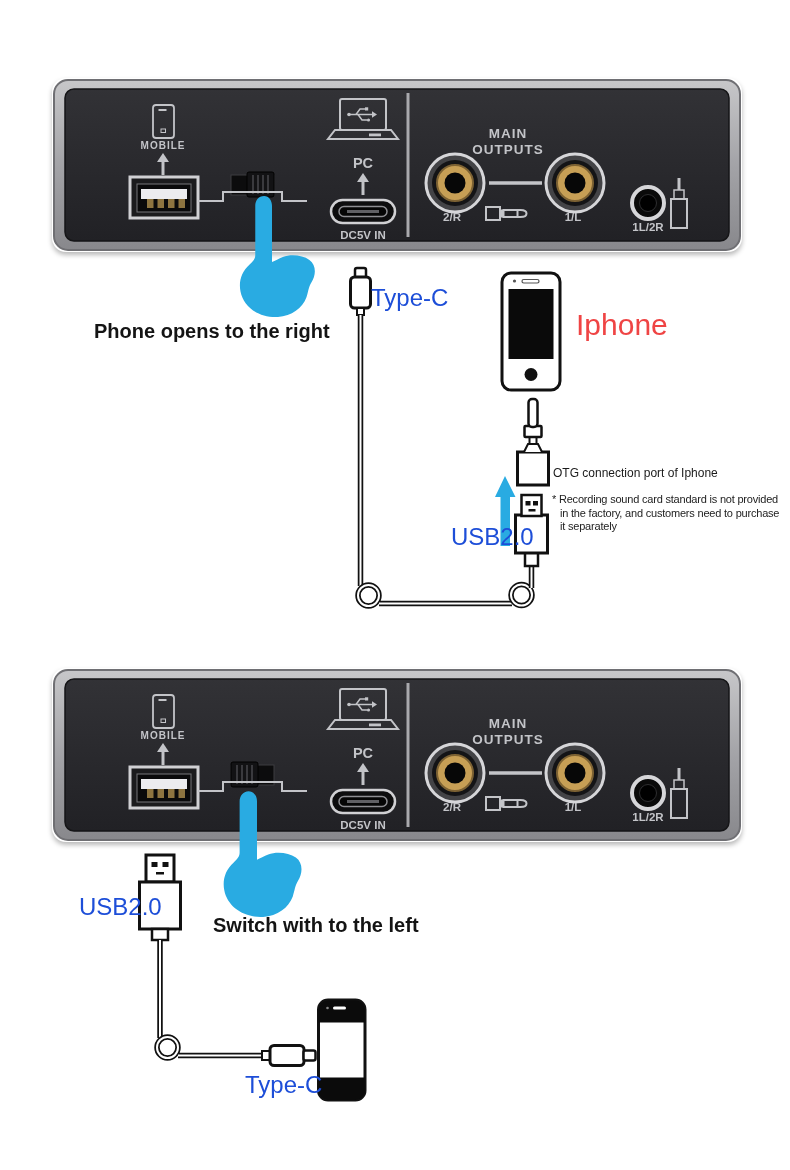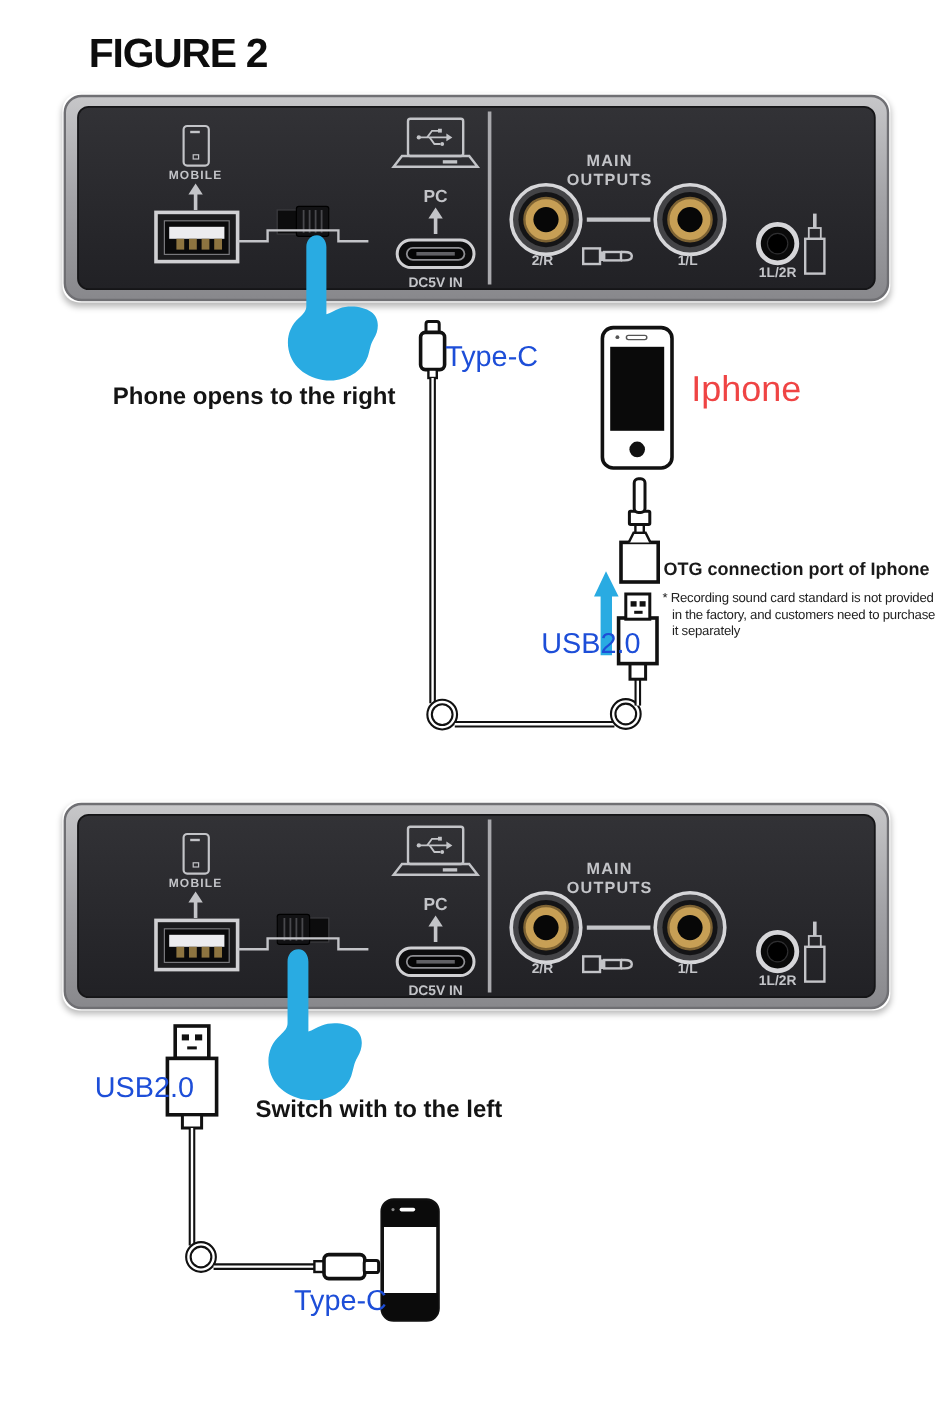--- a/index.html
+++ b/index.html
@@ -11,35 +11,34 @@
   .abs { position:absolute; }
   .fig-title {
     font-size:34px; font-weight:600; letter-spacing:-1px; color:#0d0d0d;
     white-space:nowrap;
   }
   .caption {
     font-size:20px; font-weight:600; color:#141414; white-space:nowrap;
   }
   .lbl { font-size:24px; font-weight:400; color:#1d4ed8; white-space:nowrap; }
   .lbl-big { font-size:30px; font-weight:400; color:#ef4444; white-space:nowrap; }
-  .lbl-med { font-size:15px; font-weight:700; color:#1a1a1a; white-space:nowrap; }
+  .lbl-med { font-size:12px; font-weight:400; color:#1a1a1a; white-space:nowrap; }
   .note { font-size:11px; line-height:13.5px; color:#222; width:250px; letter-spacing:-0.2px; }
   .note .nl2 { margin-left:8px; }
   .panel { box-shadow:0 3px 5px rgba(0,0,0,0.28); border-radius:14px; }
   .ptxt { font-family:"Liberation Sans", sans-serif; font-weight:bold; fill:#c3c4c8; }
   .cable-out { fill:none; stroke:#111; stroke-width:5.5; }
   .cable-in  { fill:none; stroke:#fff; stroke-width:2; }
   svg { display:block; }
 </style>
 </head>
 <body>
 
 <div class="page">
 
-  <div class="abs fig-title" style="left:74px;top:26px">FIGURE 2</div>
 
   <div class="abs panel" style="left:52px;top:78px">
     <svg width="690" height="174" viewBox="0 0 690 174">
       <defs>
         <linearGradient id="fg1" x1="0" y1="0" x2="0" y2="1">
           <stop offset="0" stop-color="#c7c7c9"></stop>
             <stop offset="0.5" stop-color="#a3a3a7"></stop>
             <stop offset="1" stop-color="#88888c"></stop>
         </linearGradient>
         <linearGradient id="fc1" x1="0" y1="0" x2="0" y2="1">

